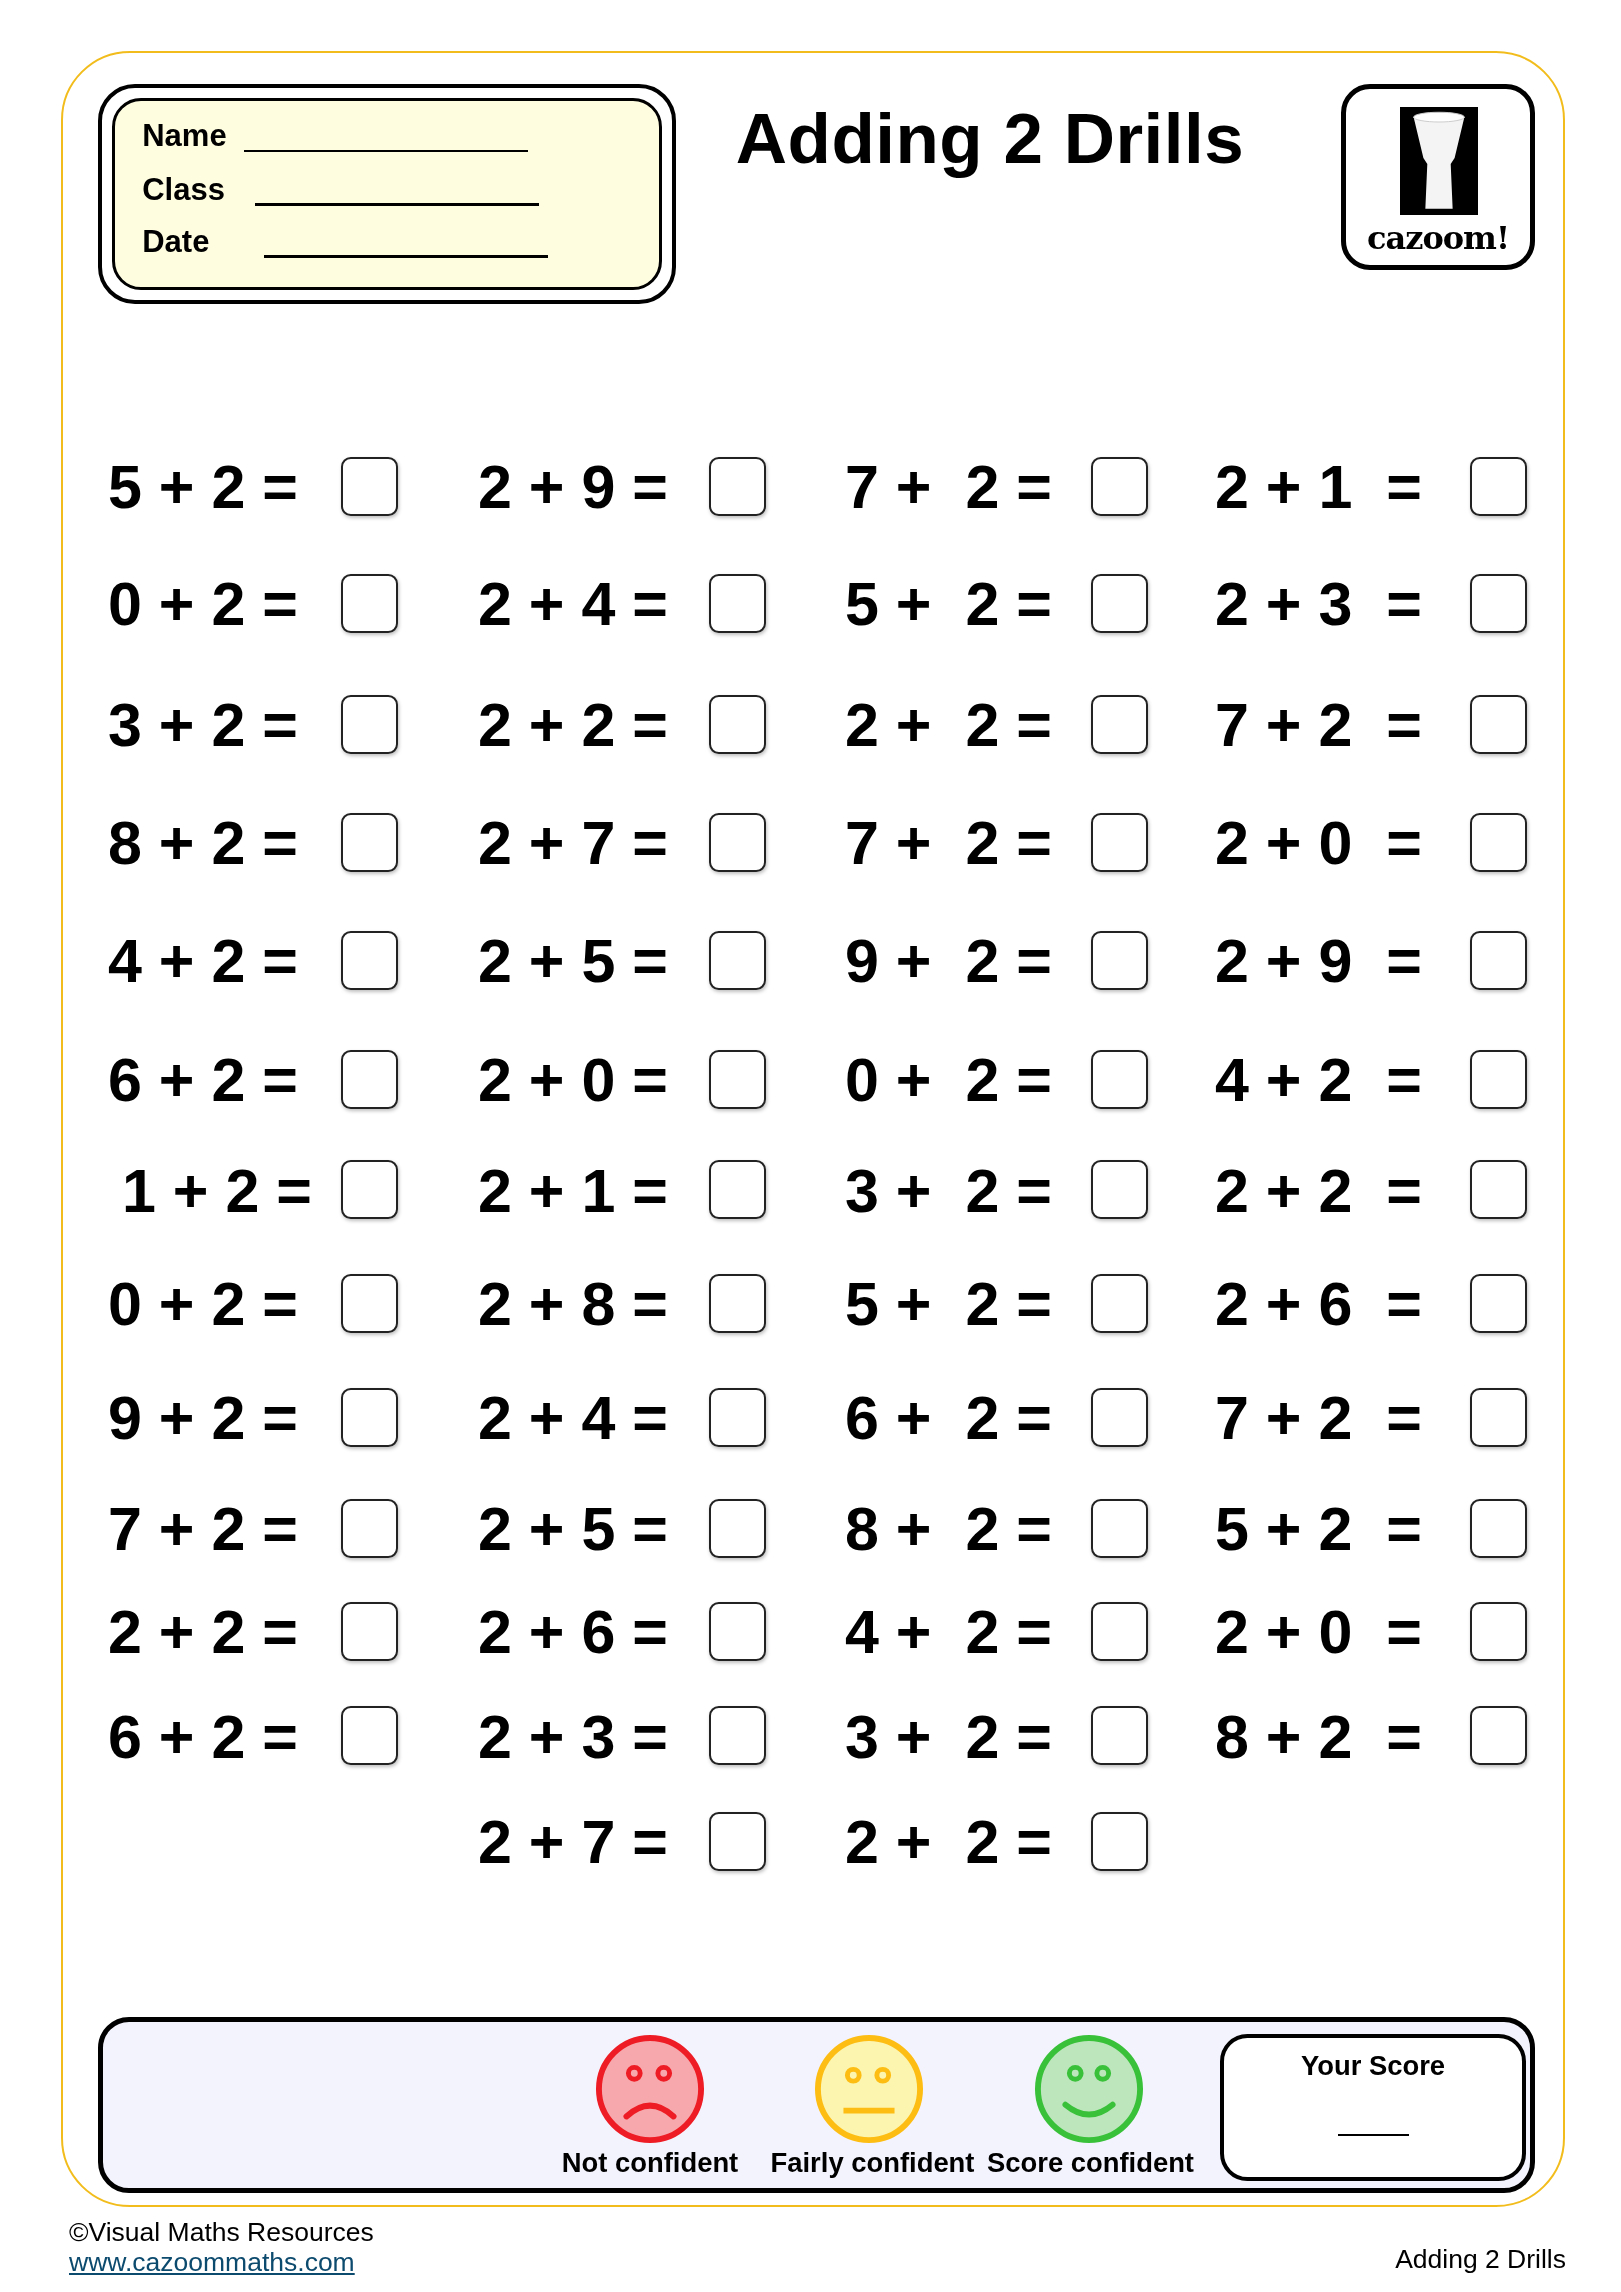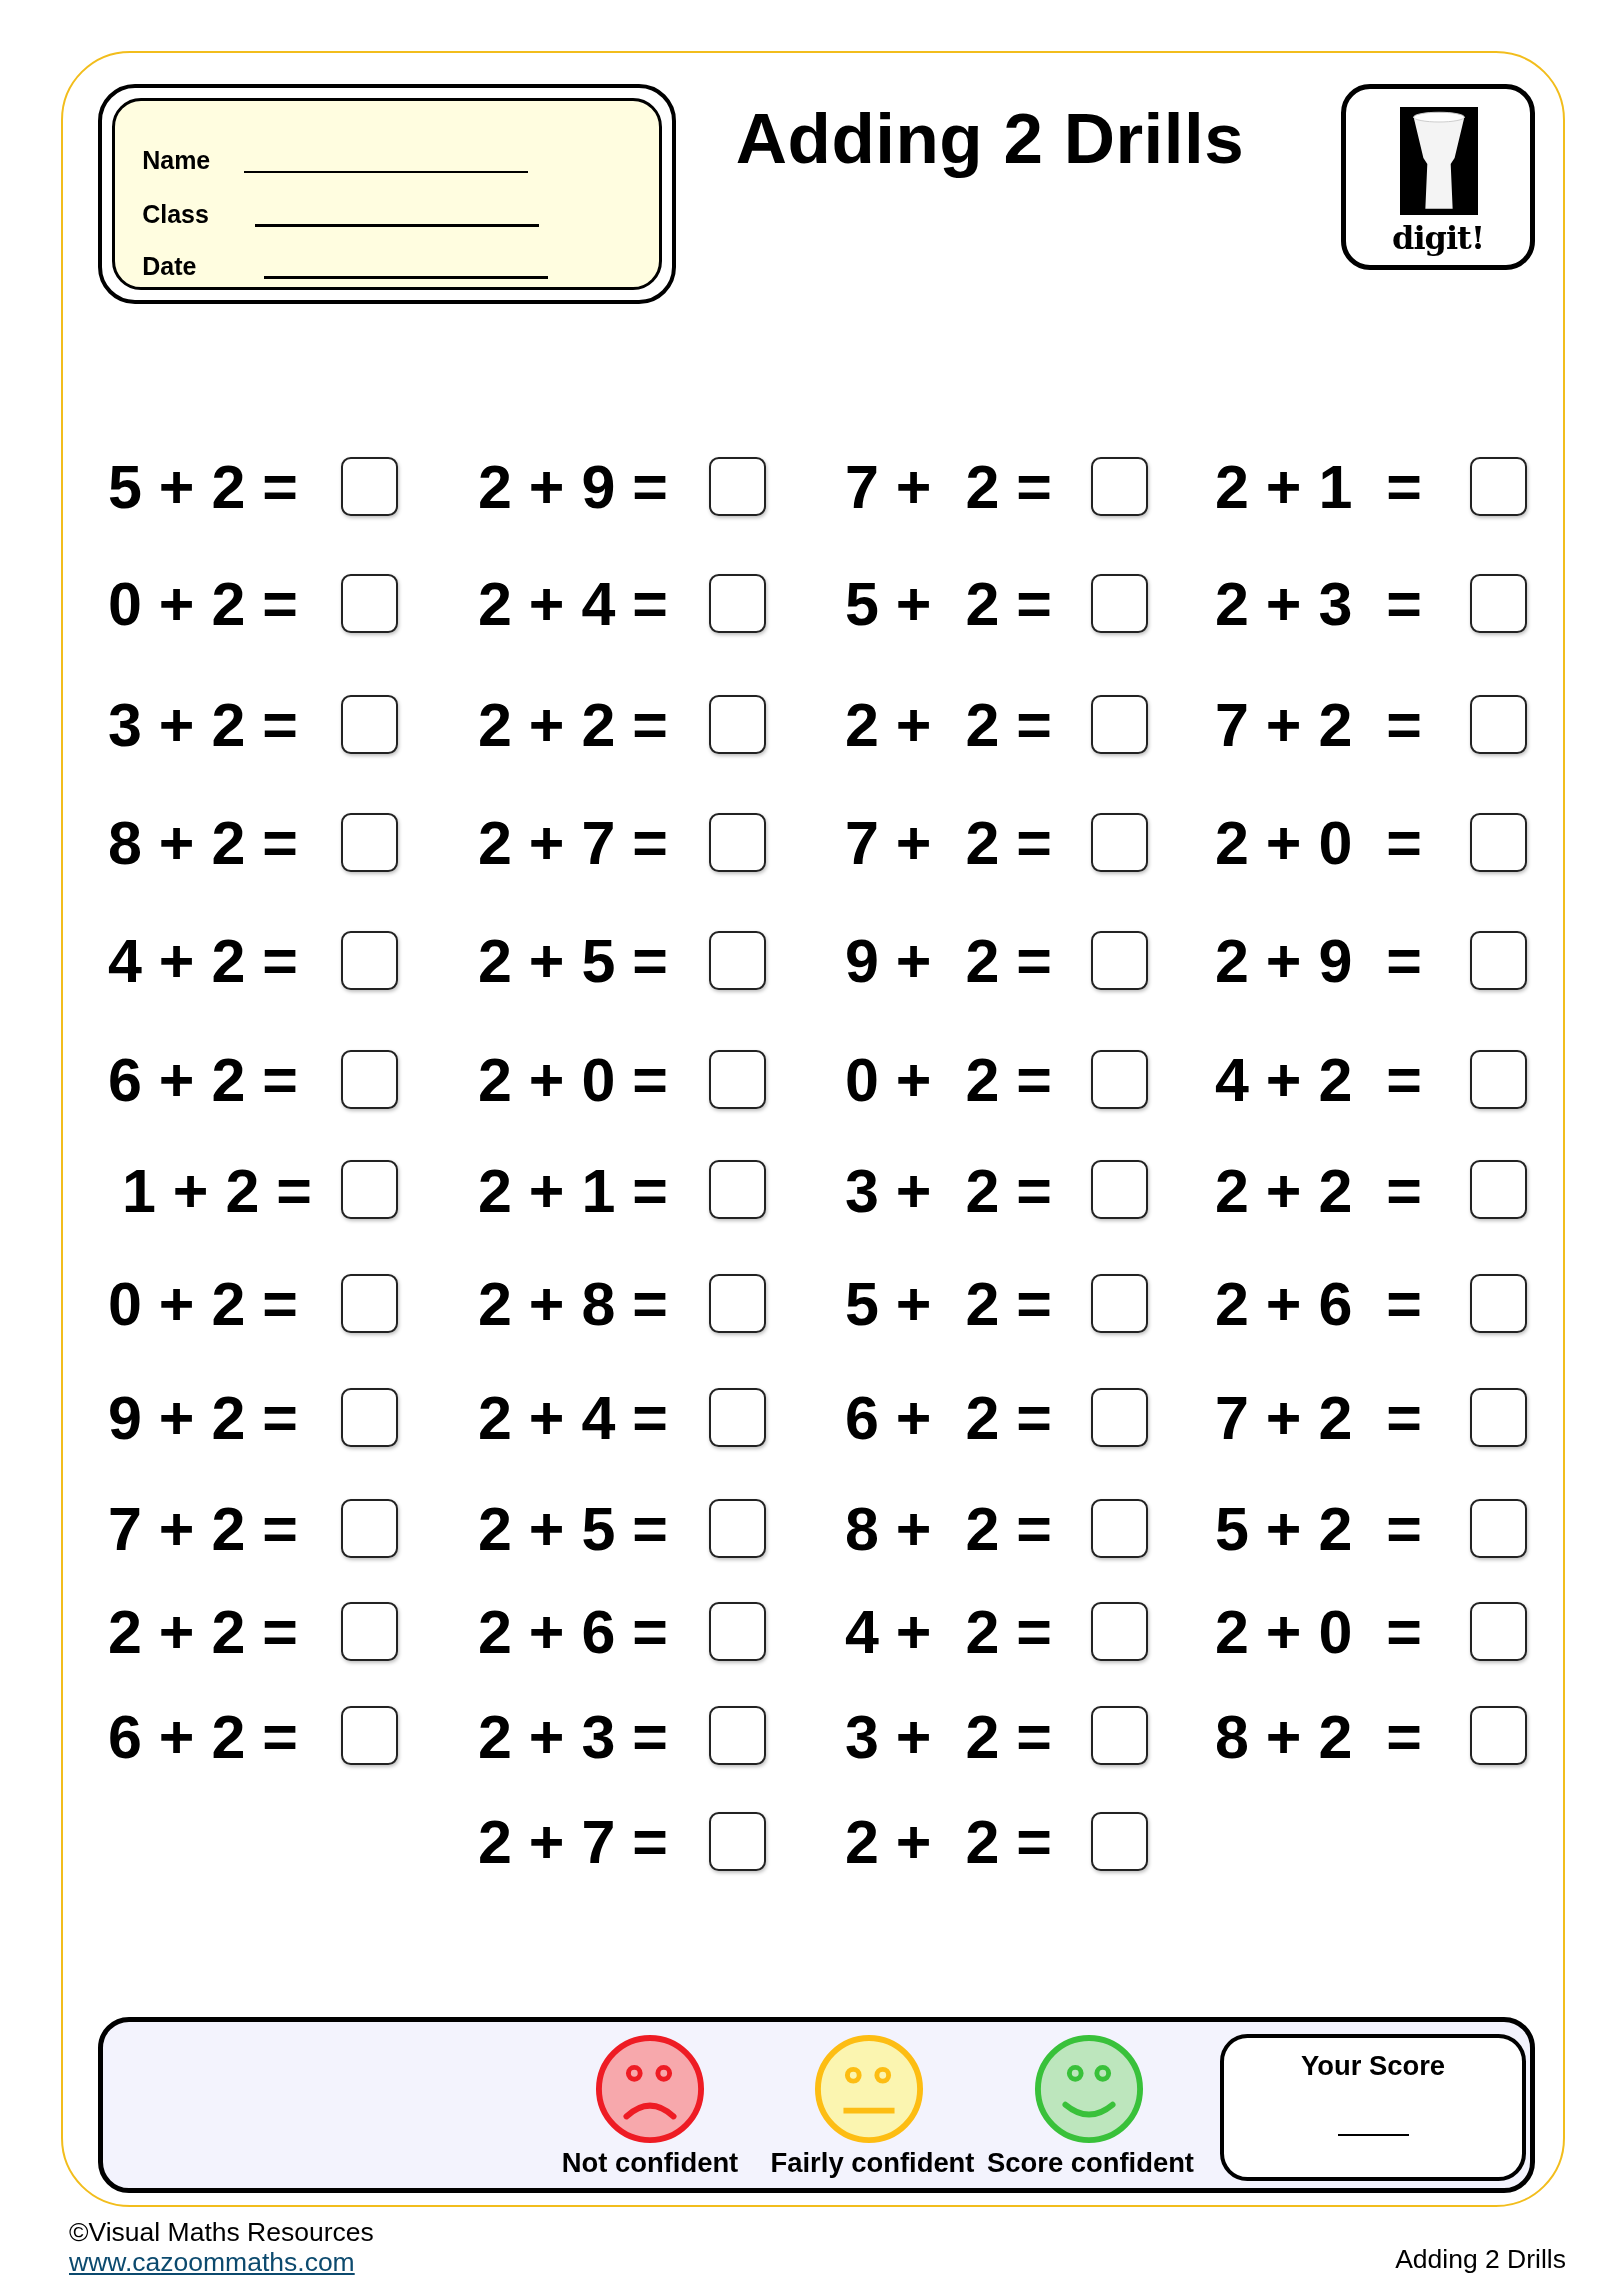--- a/index.html
+++ b/index.html
@@ -6,21 +6,21 @@
   body { width:1621px; height:2293px; position:relative; overflow:hidden;
          font-family:"Liberation Sans", "DejaVu Sans", sans-serif; color:#000; }
   .frame { position:absolute; left:61px; top:51px; width:1504px; height:2156px;
            border:2.9px solid #f2bd1c; border-radius:69px; box-sizing:border-box; }
   
   .namebox-outer { position:absolute; left:98px; top:84px; width:578px; height:220px;
                    border:4.9px solid #000; border-radius:37px; box-sizing:border-box; background:#fff; }
   .namebox-inner { position:absolute; left:9.8px; top:9.8px; right:9.8px; bottom:9.8px;
                    border:3.9px solid #000; border-radius:29px; background:#fffde0; box-sizing:border-box; }
   .nb-row { position:absolute; left:27.4px; display:flex; align-items:flex-end; }
-  .nb-label { font-weight:bold; font-size:25px; width:94px;margin-top:28px; }
+  .nb-label { font-weight:bold; font-size:31px; width:94px; }
   .nb-line { height:2.9px; background:#000; margin-left:7.8px; margin-bottom:2px; }
   
   .title { position:absolute; left:686px; top:98px; width:608px; text-align:center;
            font-weight:bold; font-size:71px; letter-spacing:0.5px; }
   
   .logo-box { position:absolute; left:1341px; top:84px; width:194px; height:186px;
               border:5.9px solid #000; border-radius:29px; box-sizing:border-box; background:#fff; }
   .logo-img { position:absolute; left:54px; top:17.6px; width:78px; height:108px; background:#000; }
   .logo-text { position:absolute; left:0; right:0; bottom:7.8px; text-align:center;
                font-family:"DejaVu Serif", "Liberation Serif", serif; font-weight:bold; font-size:32px; letter-spacing:-1px; }
@@ -69,21 +69,21 @@
 
 <div class="title">Adding 2 Drills</div>
 
 <div class="logo-box">
   <div class="logo-img">
     <svg width="78" height="108" viewBox="0 0 80 110">
       <path d="M14 10 Q40 2 66 10 L56 52 L52 58 L54 104 L26 104 L28 58 L24 52 Z" fill="#f4f4f4"></path>
       <ellipse cx="40" cy="10" rx="26" ry="5" fill="#ffffff" stroke="#ccc" stroke-width="1"></ellipse>
     </svg>
   </div>
-  <div class="logo-text">digit!</div>
+  <div class="logo-text">cazoom!</div>
 </div>
 
 <div id="problems">
     <div class="prob" style="left: 108px; top: 453px;">
       <span class="expr">5 + 2 =</span>
     </div>
     <div class="ansbox" style="left: 341px; top: 457px;"></div>
     <div class="prob" style="left: 108px; top: 570px;">
       <span class="expr">0 + 2 =</span>
     </div>

